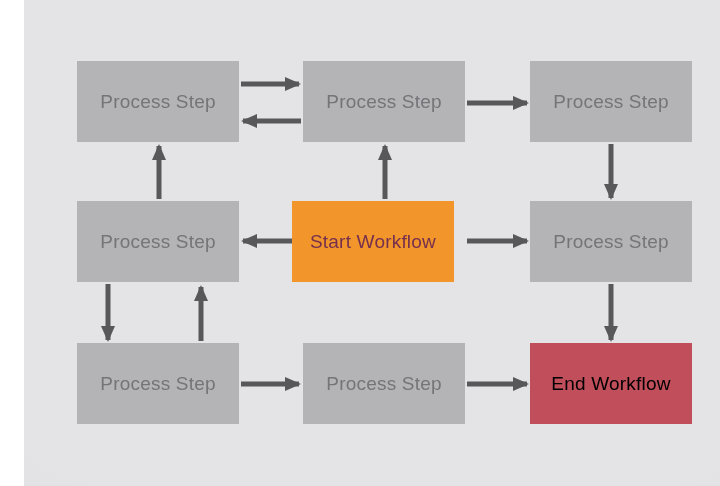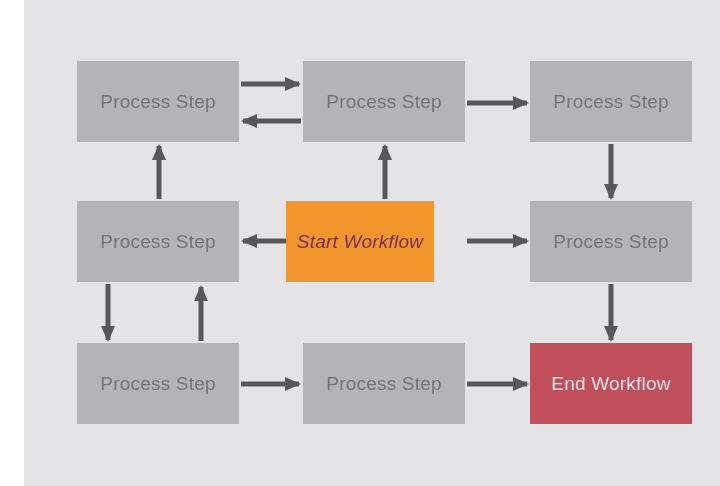--- a/index.html
+++ b/index.html
@@ -66,29 +66,29 @@
       </div>
       <div class="flow-node" style="left: 279px; top: 61px; width: 162px; height: 81px; background: rgb(180, 179, 181);">
         <span style="color: rgb(117, 116, 121);">Process Step</span>
       </div>
       <div class="flow-node" style="left: 506px; top: 61px; width: 162px; height: 81px; background: rgb(180, 179, 181);">
         <span style="color: rgb(117, 116, 121);">Process Step</span>
       </div>
       <div class="flow-node" style="left: 53px; top: 201px; width: 162px; height: 81px; background: rgb(180, 179, 181);">
         <span style="color: rgb(117, 116, 121);">Process Step</span>
       </div>
-      <div class="flow-node" style="left: 262px; top: 201px; width: 148px; height: 81px; background: rgb(242, 150, 43); font-style: italic;">
+      <div class="flow-node" style="left: 268px; top: 201px; width: 162px; height: 81px; background: rgb(242, 150, 43);">
         <span style="color: rgb(118, 48, 78);">Start Workflow</span>
       </div>
       <div class="flow-node" style="left: 506px; top: 201px; width: 162px; height: 81px; background: rgb(180, 179, 181);">
         <span style="color: rgb(117, 116, 121);">Process Step</span>
       </div>
       <div class="flow-node" style="left: 53px; top: 343px; width: 162px; height: 81px; background: rgb(180, 179, 181);">
         <span style="color: rgb(117, 116, 121);">Process Step</span>
       </div>
       <div class="flow-node" style="left: 279px; top: 343px; width: 162px; height: 81px; background: rgb(180, 179, 181);">
         <span style="color: rgb(117, 116, 121);">Process Step</span>
       </div>
       <div class="flow-node" style="left: 506px; top: 343px; width: 162px; height: 81px; background: rgb(192, 78, 91);">
-        <span style="color: #e5e5e5;">End Workflow</span>
+        <span style="color: #000000;">End Workflow</span>
       </div>
     </div>
 </div>
 
 </body></html>

